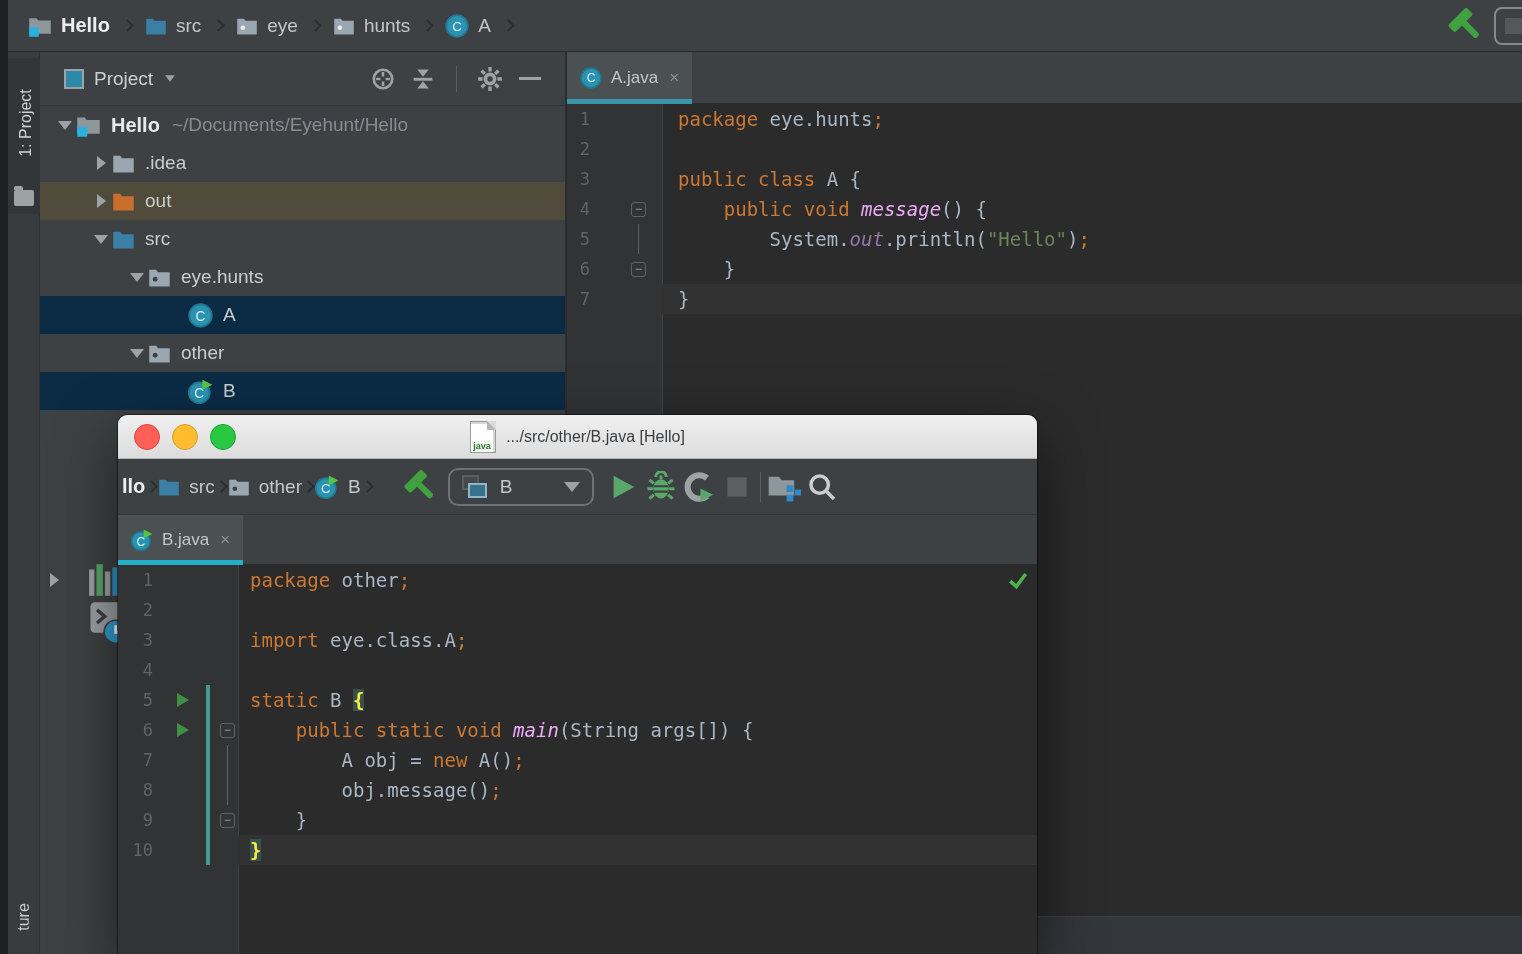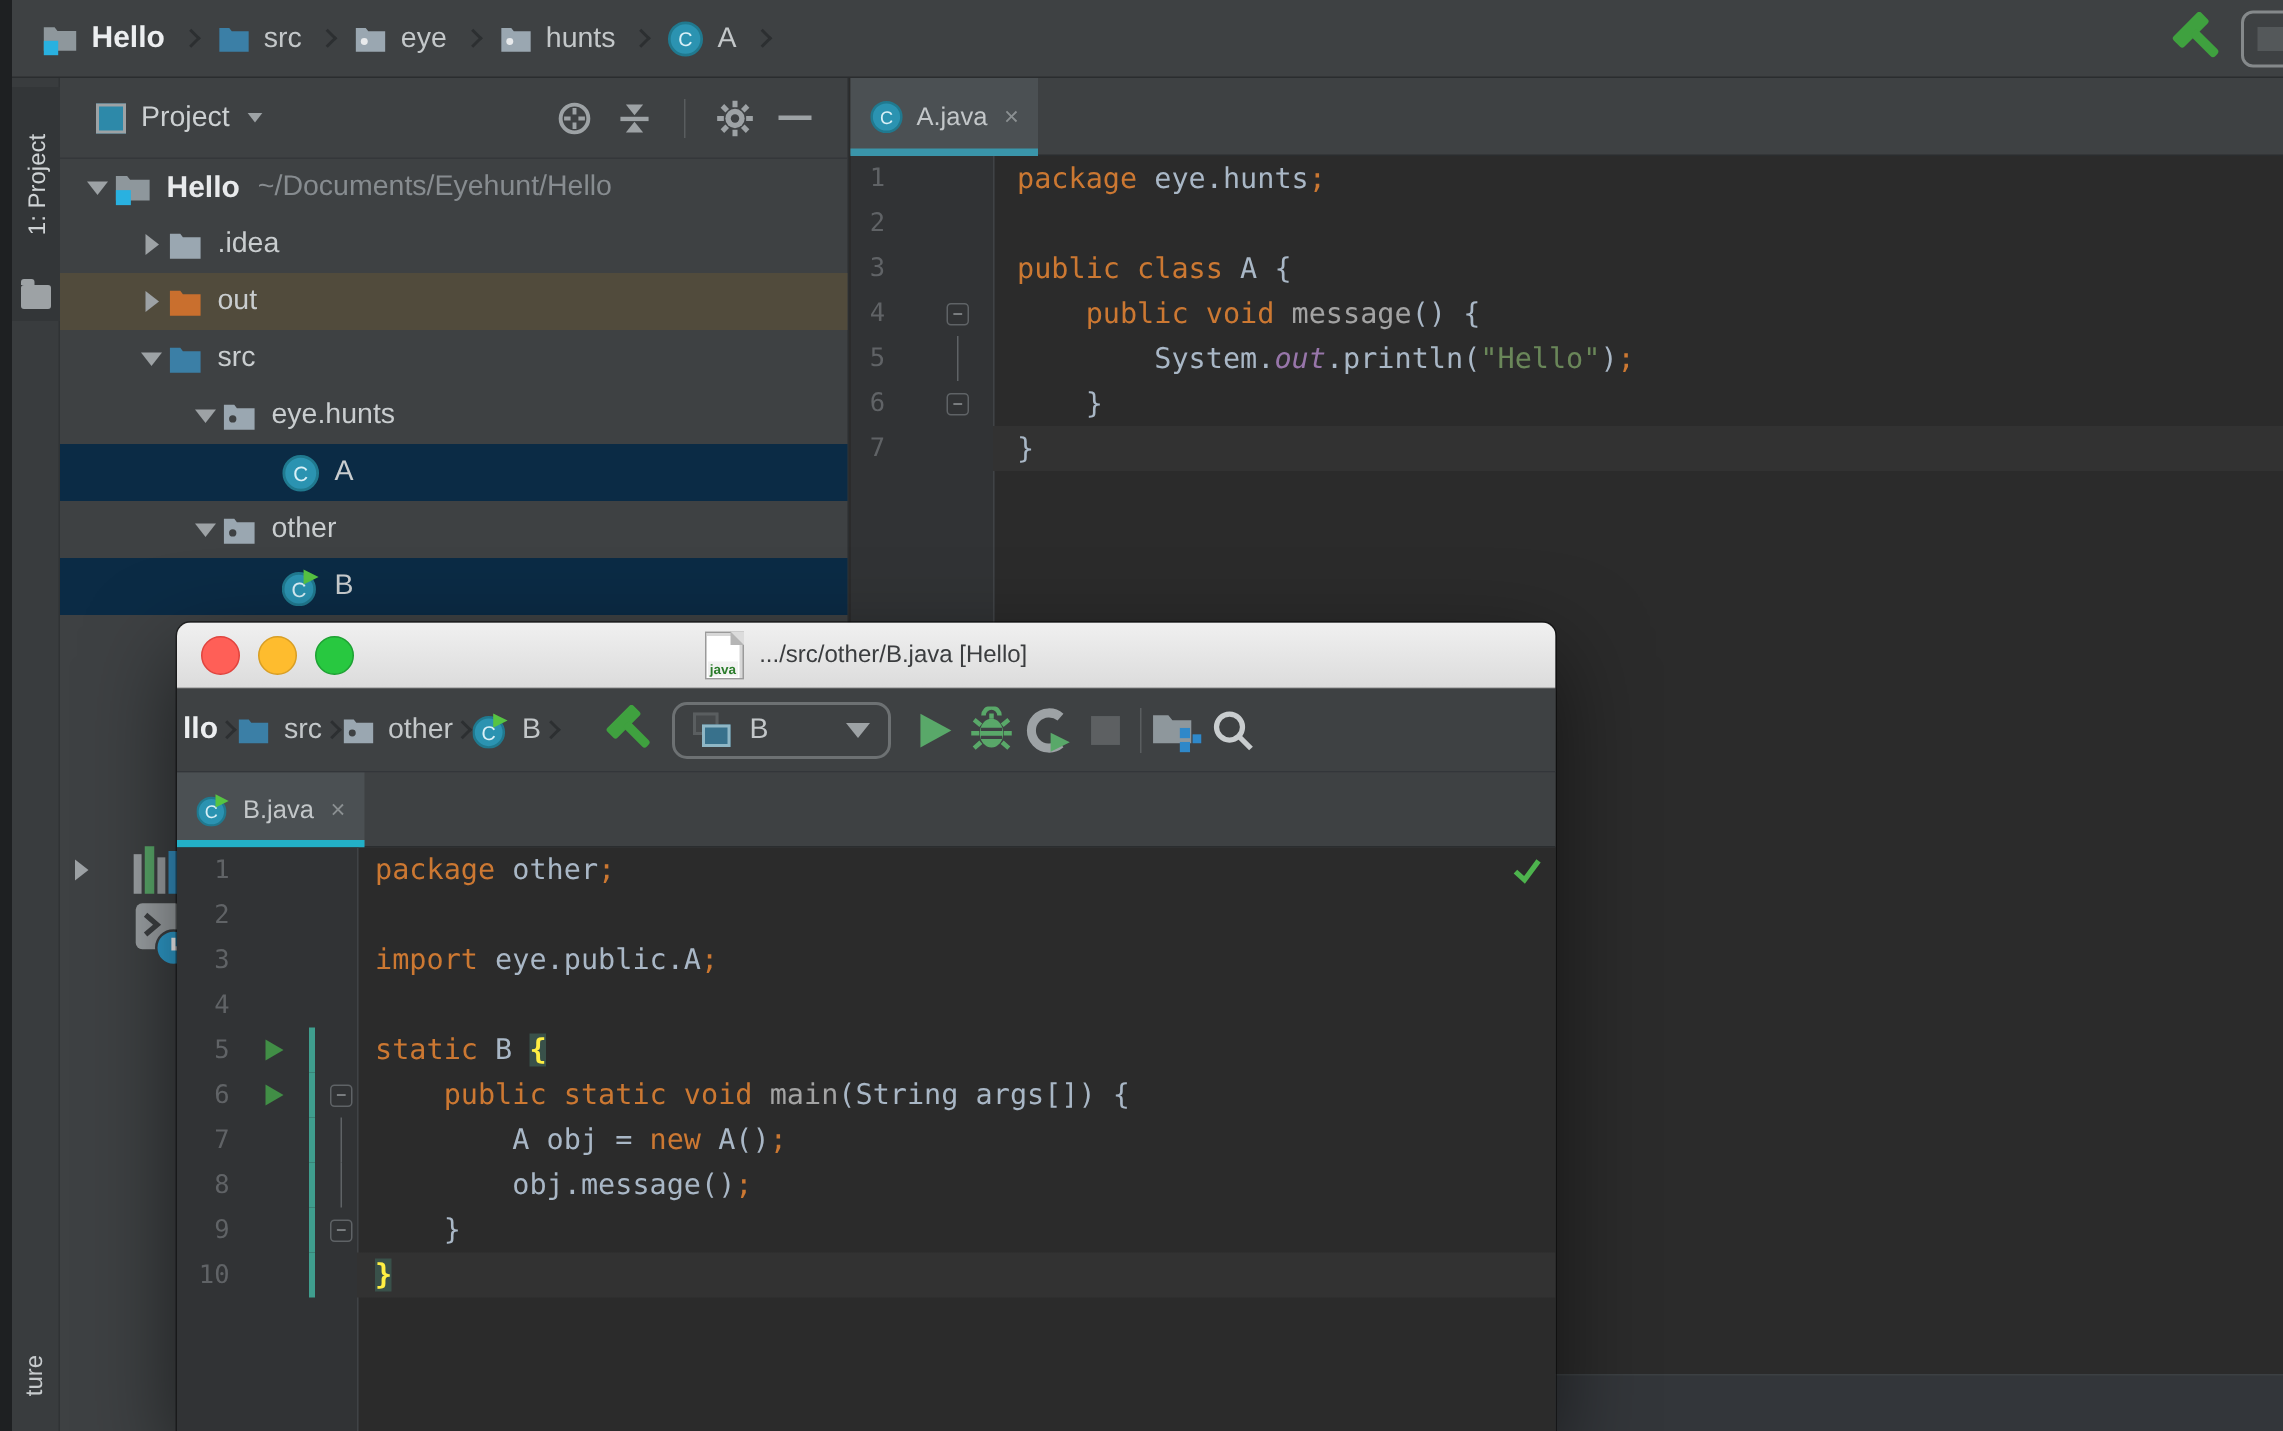--- a/index.html
+++ b/index.html
@@ -72,21 +72,21 @@
   .g-num { text-align:right; padding-right:7px; color:#606366; font:17px/30px "DejaVu Sans Mono",monospace; }
   .g-run, .g-fold, .g-vcs { display:flex; align-items:center; height:30px; }
   .run-tri { width:0; height:0; border-top:7px solid transparent; border-bottom:7px solid transparent;
     border-left:12px solid #418e46; margin:0 auto; }
   .vcs-bar { width:4px; height:30px; background:#3f9e8e; display:block; }
   .fold-box { width:15px; height:15px; border:1px solid #5f6366; border-radius:3px; background:#313335;
     color:#9da2a5; font:12px/13px "Liberation Sans",sans-serif; text-align:center; font-style:normal;
     margin-left:auto; margin-right:3px; }
   .fold-line { width:1px; height:30px; background:#5f6366; margin-left:auto; margin-right:10px; }
   .code { font:19px/30px "DejaVu Sans Mono",monospace; white-space:pre; color:#a9b7c6; padding-left:var(--codepad); }
-  .tk-kw { color:#cc7832; } .tk-def { color:#a9b7c6; } .tk-fn { color:#a3a3a3; }
+  .tk-kw { color:#cc7832; } .tk-def { color:#a9b7c6; } .tk-fn { color:#f0abfc;font-style:italic; }
   .tk-str { color:#6a8759; } .tk-fld { color:#9876aa; font-style:italic; }
   .tk-bhl { color:#ffef43; background:#39514a; font-weight:bold; }
 
   .editor-a { --numw:30px; --runw:0px; --vcsw:0px; --foldw:52px; --padw:13px; --gutw:95px; --codepad:16px; }
   .editor-b { --numw:42px; --runw:46px; --vcsw:8px; --foldw:24px; --padw:6px; --gutw:120px; --codepad:6px; }
 
   .tab-bar { background:#3e4143; border-bottom:1px solid #2a2d2f; display:flex; }
   .ed-tab { display:flex; align-items:center; gap:9px; padding:0 13px; background:#4b5053;
     position:relative; font-size:17px; color:#c3c7c9; }
   .ed-tab::after { content:''; position:absolute; left:0; right:0; bottom:-1px; height:5px; background:var(--ul); }
@@ -554,21 +554,21 @@
           <span class="g-fold"></span>
           <span class="g-pad"></span>
           <span class="code"></span>
         </div>
         <div class="ed-row">
           <span class="g-num">3</span>
           <span class="g-run"></span>
           <span class="g-vcs"></span>
           <span class="g-fold"></span>
           <span class="g-pad"></span>
-          <span class="code"><span class="tk-kw">import </span><span class="tk-def">eye.public.A</span><span class="tk-kw">;</span></span>
+          <span class="code"><span class="tk-kw">import </span><span class="tk-def">eye.class.A</span><span class="tk-kw">;</span></span>
         </div>
         <div class="ed-row">
           <span class="g-num">4</span>
           <span class="g-run"></span>
           <span class="g-vcs"></span>
           <span class="g-fold"></span>
           <span class="g-pad"></span>
           <span class="code"></span>
         </div>
         <div class="ed-row">

